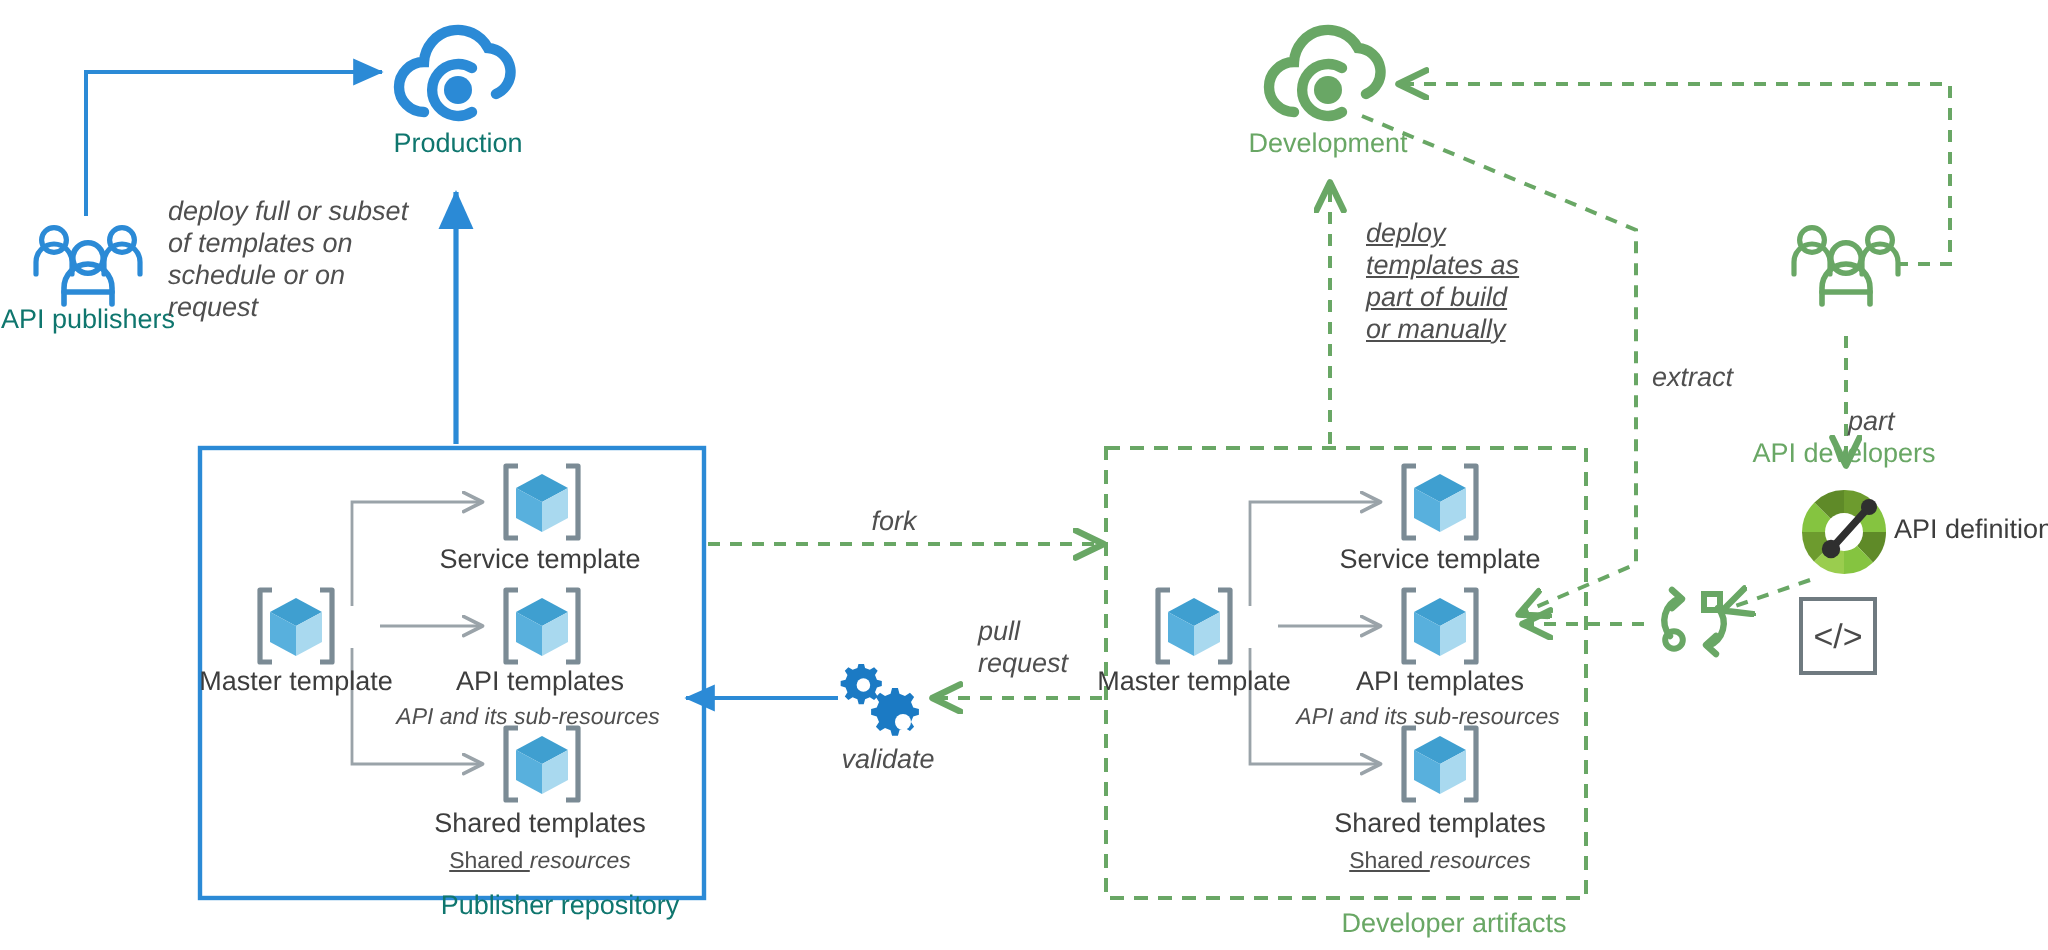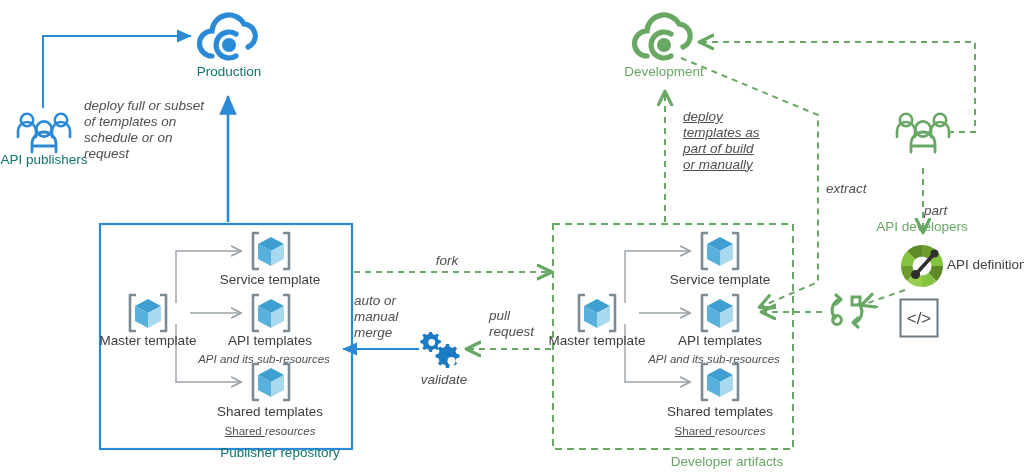--- a/index.html
+++ b/index.html
@@ -125,23 +125,20 @@
 request</div>
   <div class="lbl note" style="left:683px;top:109px;text-decoration:underline;">deploy
 templates as
 part of build
 or manually</div>
   <div class="lbl note" style="left:826px;top:181px;">extract</div>
   <div class="lbl note" style="left:924px;top:203px;">part</div>
   <div class="lbl ctr note" style="left:447px;top:253px;">fork</div>
   <div class="lbl note" style="left:489px;top:308px;">pull
 request</div>
-  <div class="lbl note" style="left:354px;top:293px;">auto or
-manual
-merge</div>
 
   <div class="icon" style="left:420px;top:332px;">
     <svg width="48" height="42" viewBox="0 0 48 42">
       <g fill="#1b7ac4">
         <path d="M14,0 l3.4,0 0.9,3.3 3.2,1.3 2.9,-1.8 2.4,2.4 -1.8,2.9 1.3,3.2 3.3,0.9 0,3.4
                  -3.3,0.9 -1.3,3.2 1.8,2.9 -2.4,2.4 -2.9,-1.8 -3.2,1.3 -0.9,3.3 -3.4,0
                  -0.9,-3.3 -3.2,-1.3 -2.9,1.8 -2.4,-2.4 1.8,-2.9 -1.3,-3.2 -3.3,-0.9 0,-3.4
                  3.3,-0.9 1.3,-3.2 -1.8,-2.9 2.4,-2.4 2.9,1.8 3.2,-1.3 z" transform="translate(-1,-0.5) scale(0.74)"></path>
         <circle cx="11.7" cy="10.5" r="3.4" fill="#ffffff"></circle>
       </g>

